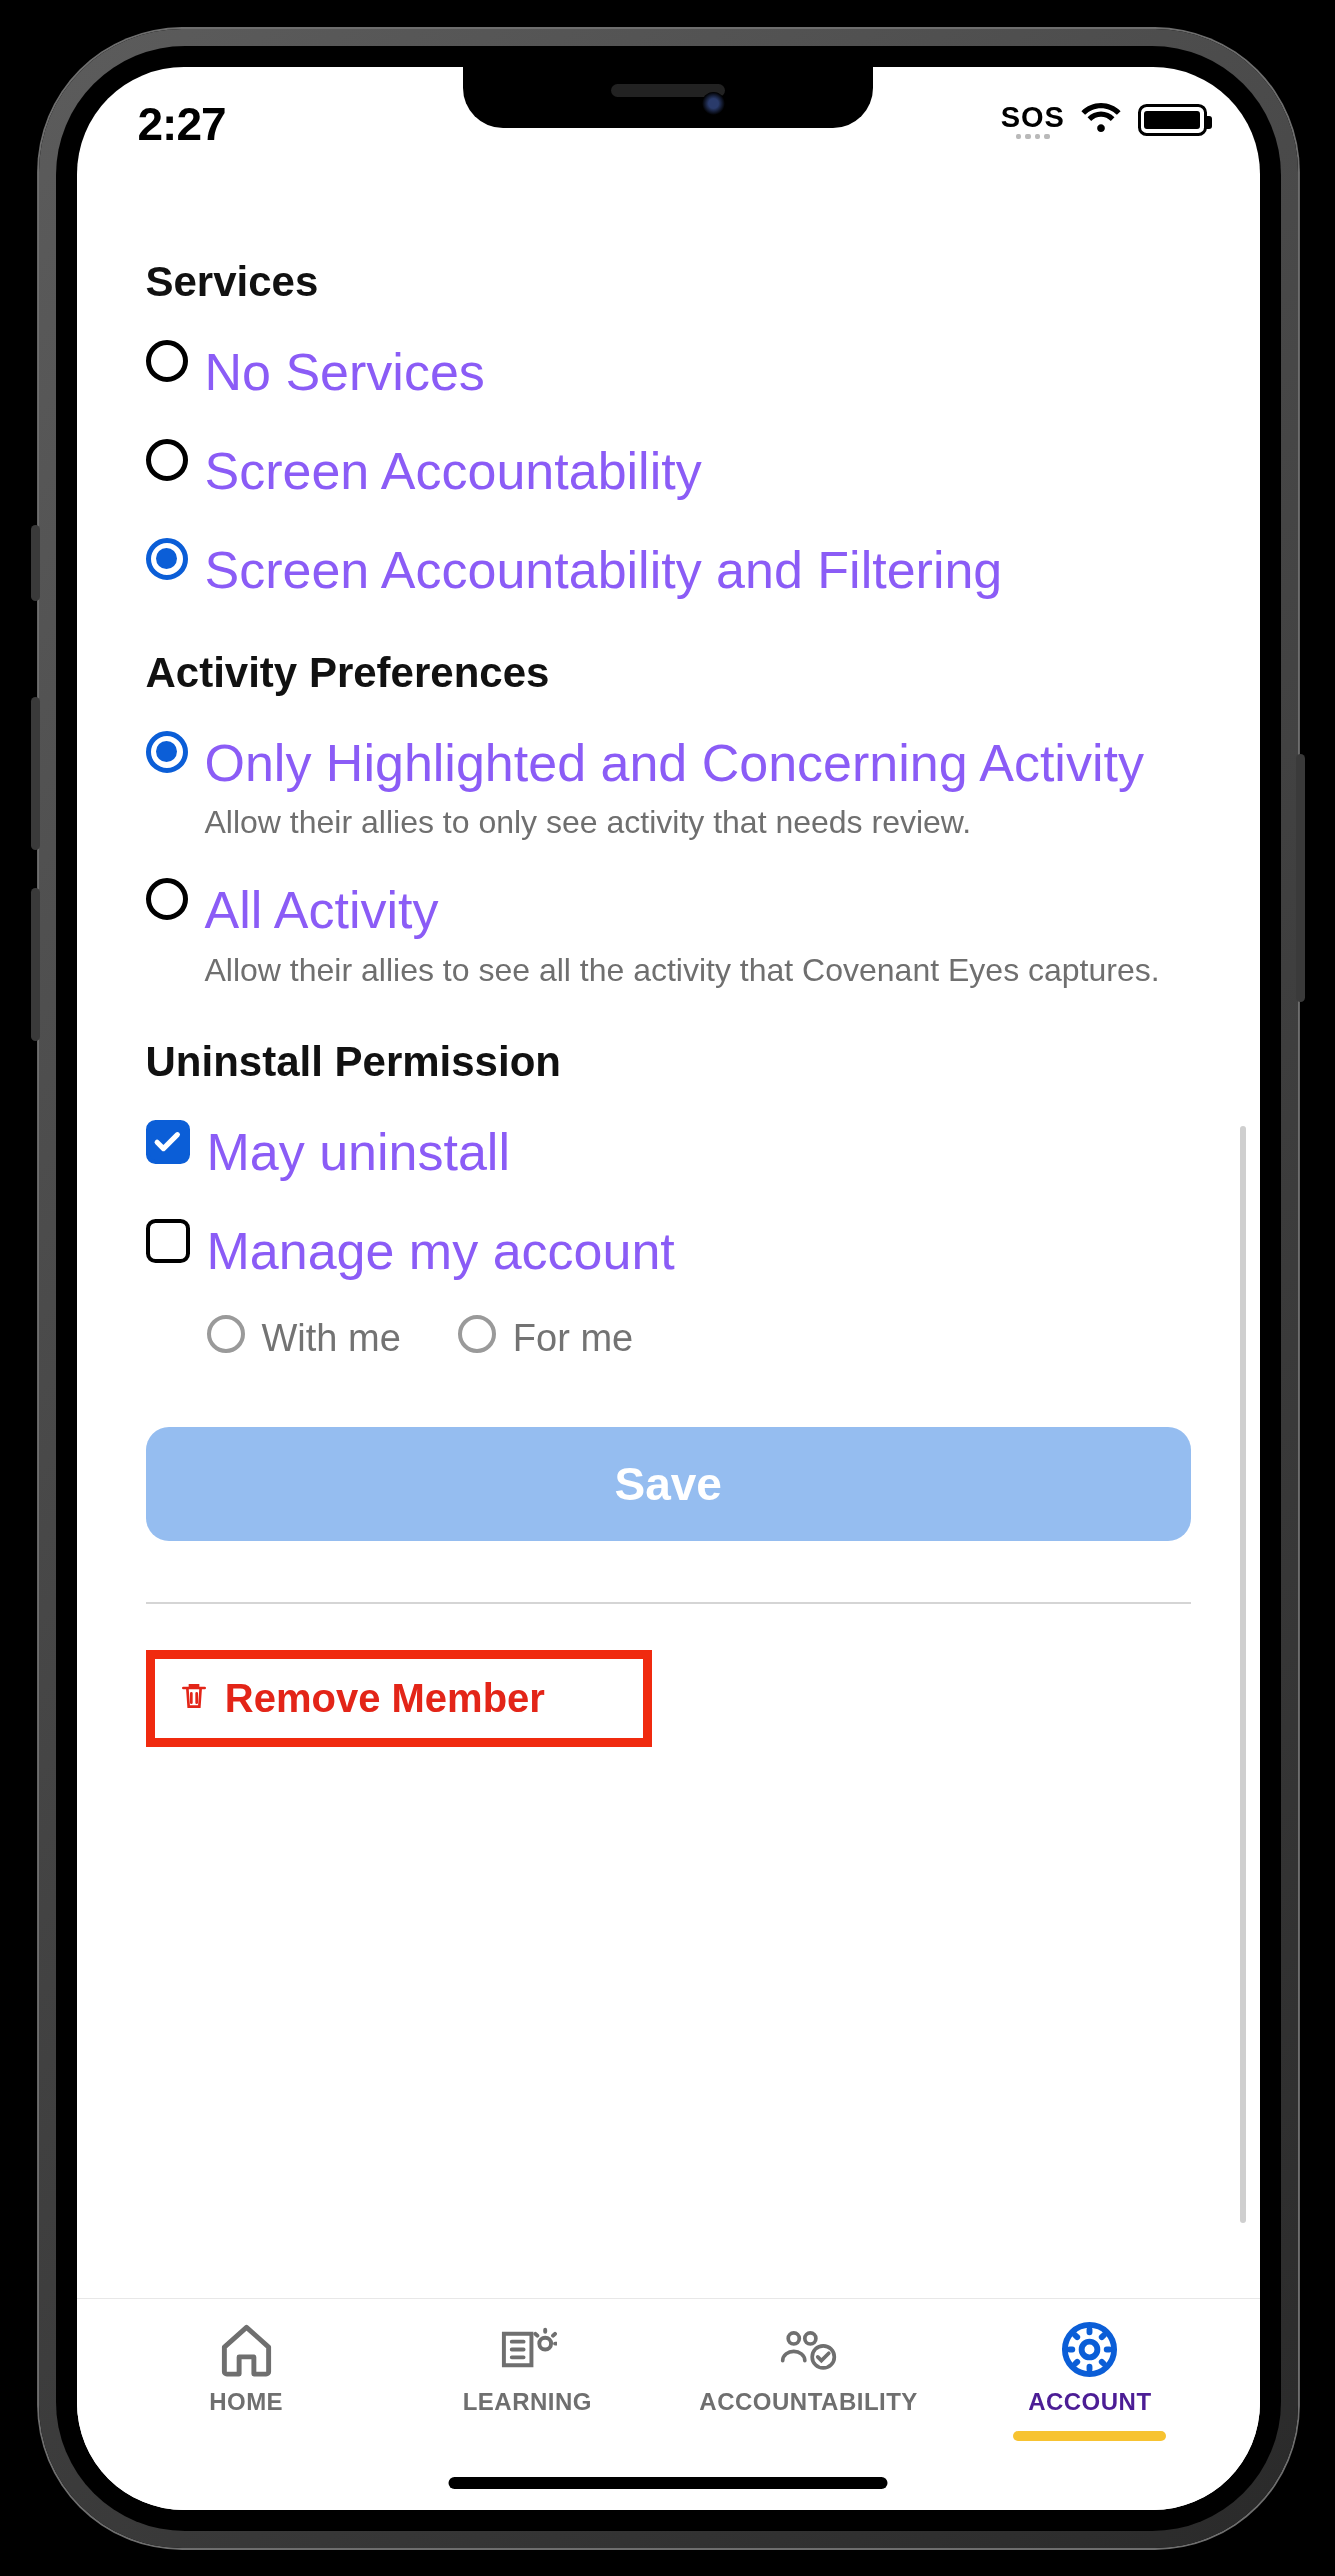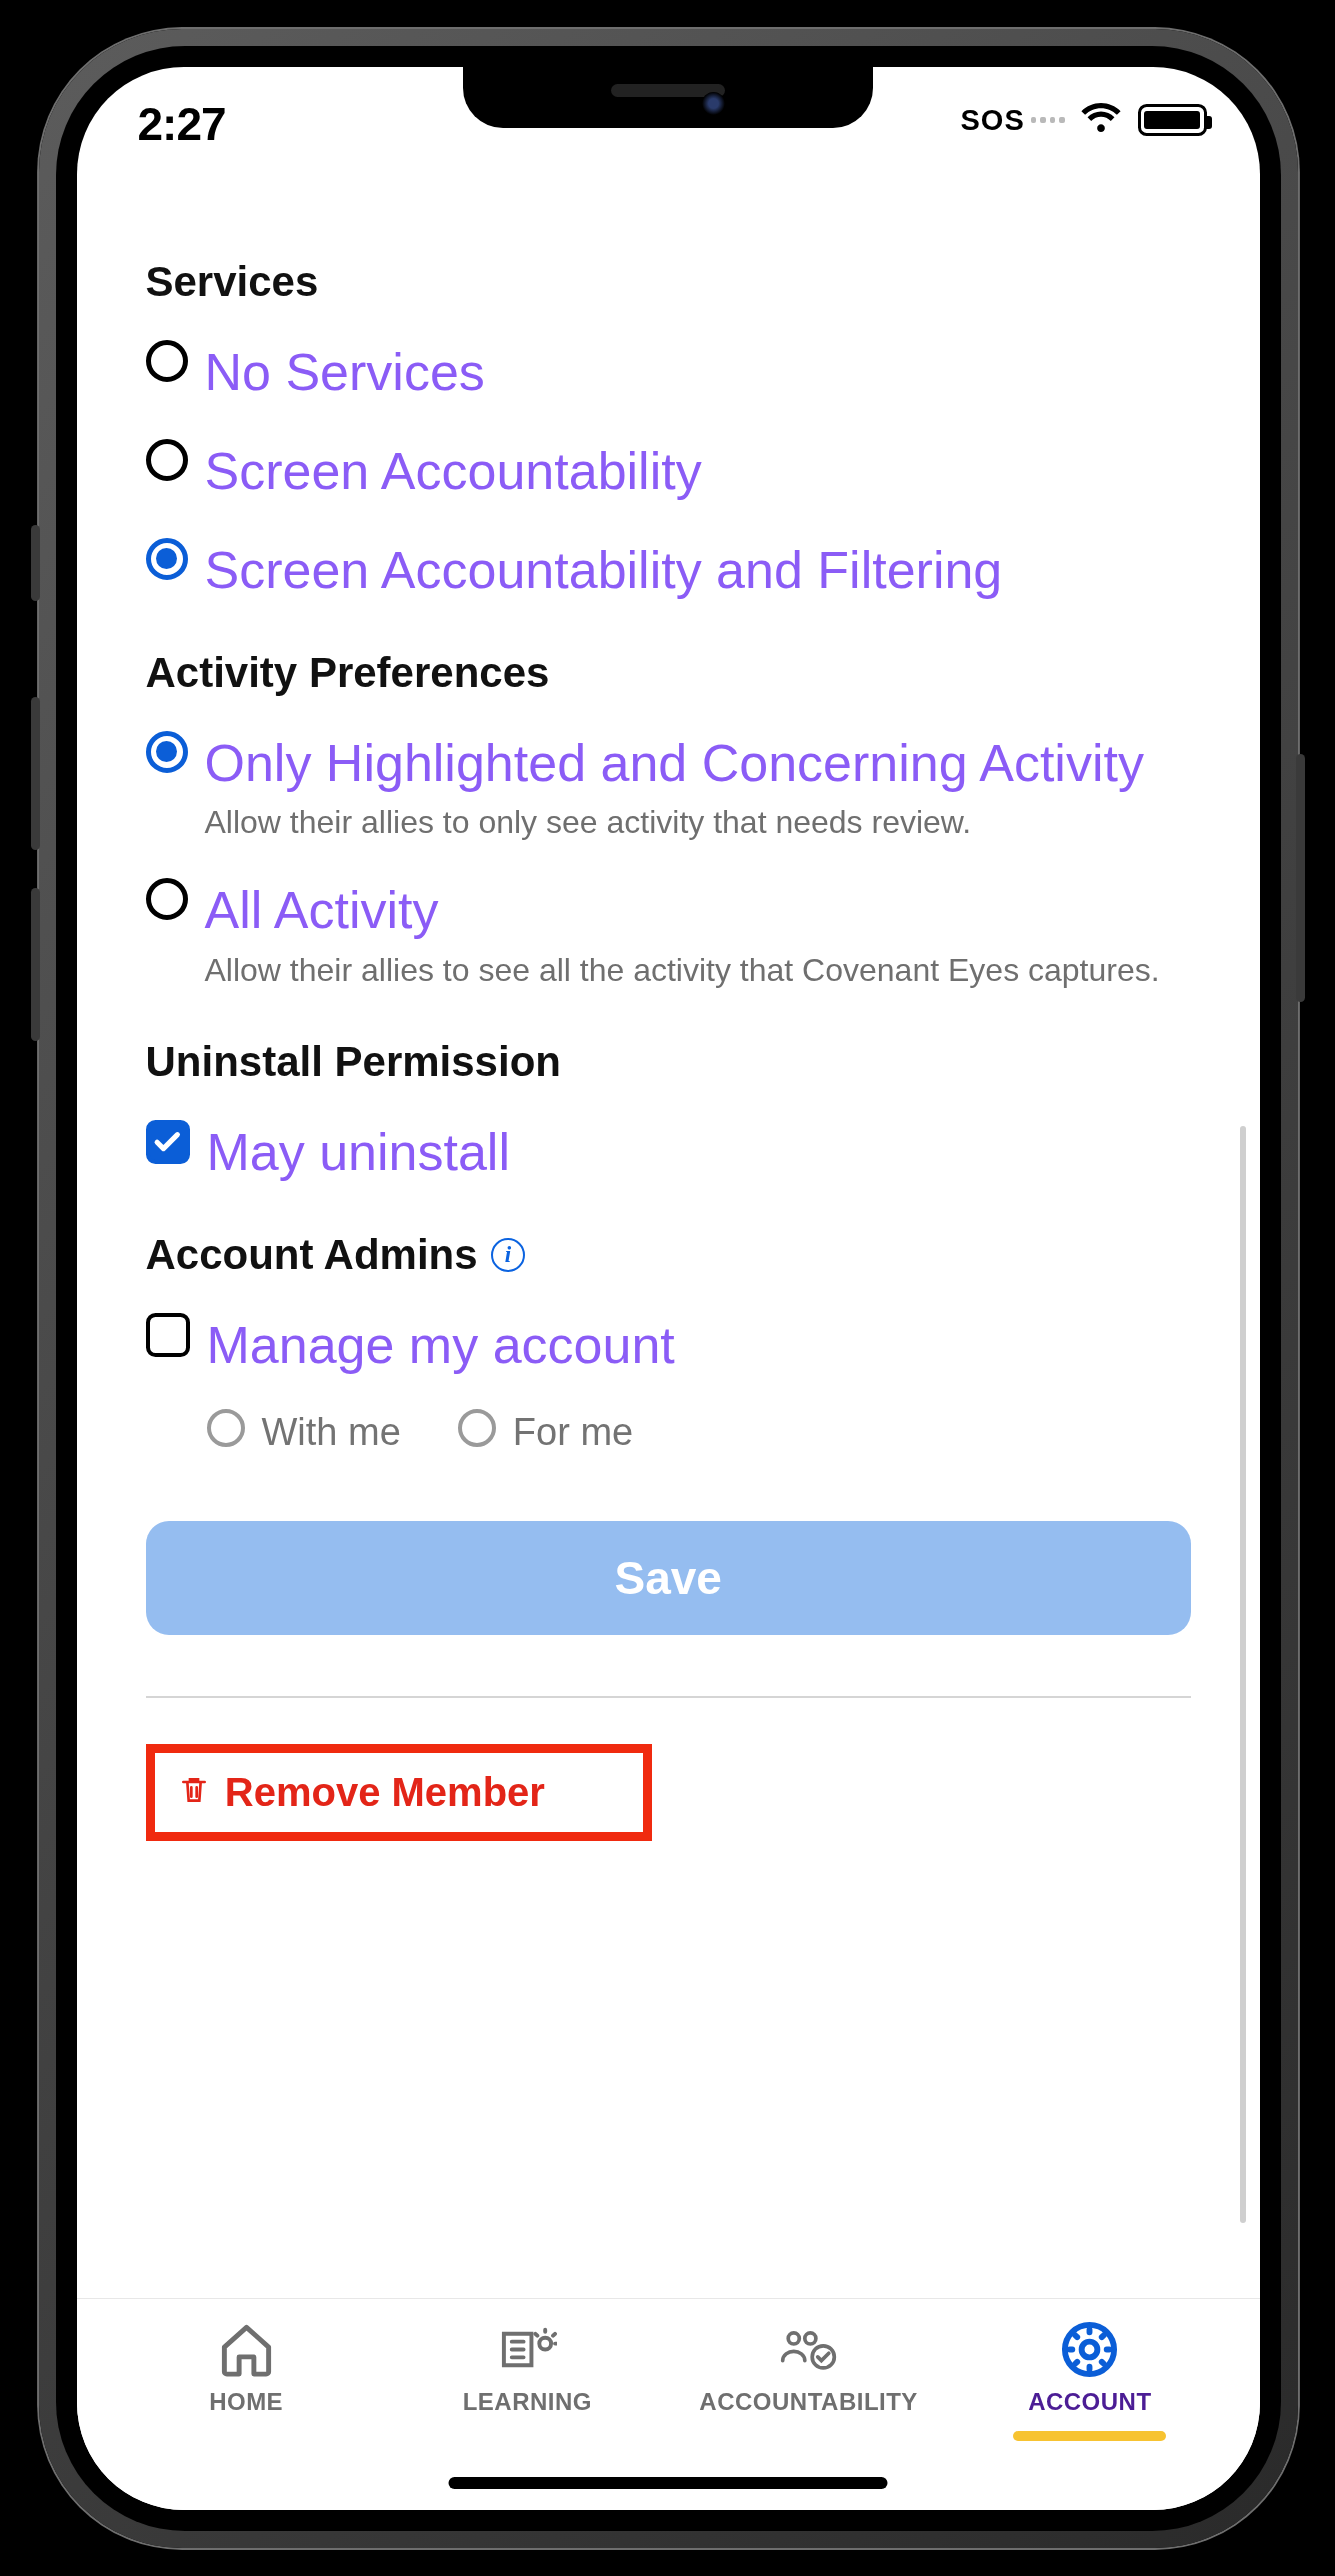--- a/index.html
+++ b/index.html
@@ -78,21 +78,21 @@
     border-radius:50%;
   }
   .status-bar {
     position:absolute; top:0; left:0; right:0;
     padding: 30.5px 53px 0 61px;
     display:flex; justify-content:space-between; align-items:flex-start;
     z-index:40;
   }
   .status-time { font-size:46px; font-weight:800; letter-spacing:-1px; }
   .status-right { display:flex; align-items:center; gap:15.3px; }
-  .sos-block { display:flex; flex-direction:row; align-items:center; gap:6px; }
+  .sos-block { display:flex; flex-direction:column; align-items:center; gap:0; }
   .sos-txt { font-size:29px; font-weight:900; letter-spacing:1px; }
   .sos-dots { display:flex; gap:3.8px; }
   .sos-dots span { width:5.7px;height:5.7px;background:#b9b9b9;border-radius:1.9px; }
   .wifi-icon svg { width:42px; height:42px; }
   .battery {
     width:69px;height:32px;border:3.8px solid #000;border-radius:8.6px;
     position:relative; padding:3.8px;
   }
   .battery:after {
     content:""; position:absolute; right:-8.6px; top:8.6px;
@@ -274,24 +274,20 @@
         <div class="checkbox checked">
           <svg viewBox="0 0 24 24">
                   <path fill="none" stroke="#fff" stroke-width="4" stroke-linecap="round" stroke-linejoin="round" d="M4 12l5 5L20 6"></path>
                 </svg>
         </div>
         <div class="opt-body">
                 <div class="opt-label">May uninstall</div>
               </div>
       </div>
 
-      <div class="section-title with-info">
-        <span>Account Admins</span>
-        <span class="info-badge">i</span>
-      </div>
       <div class="opt-row">
         <div class="checkbox"></div>
         <div class="opt-body">
                 <div class="opt-label">Manage my account</div>
               </div>
       </div>
       <div class="sub-opts">
         <div class="opt-row" style="padding:7.6px 0">
           <div class="radio disabled">
                   <div class="dot"></div>

